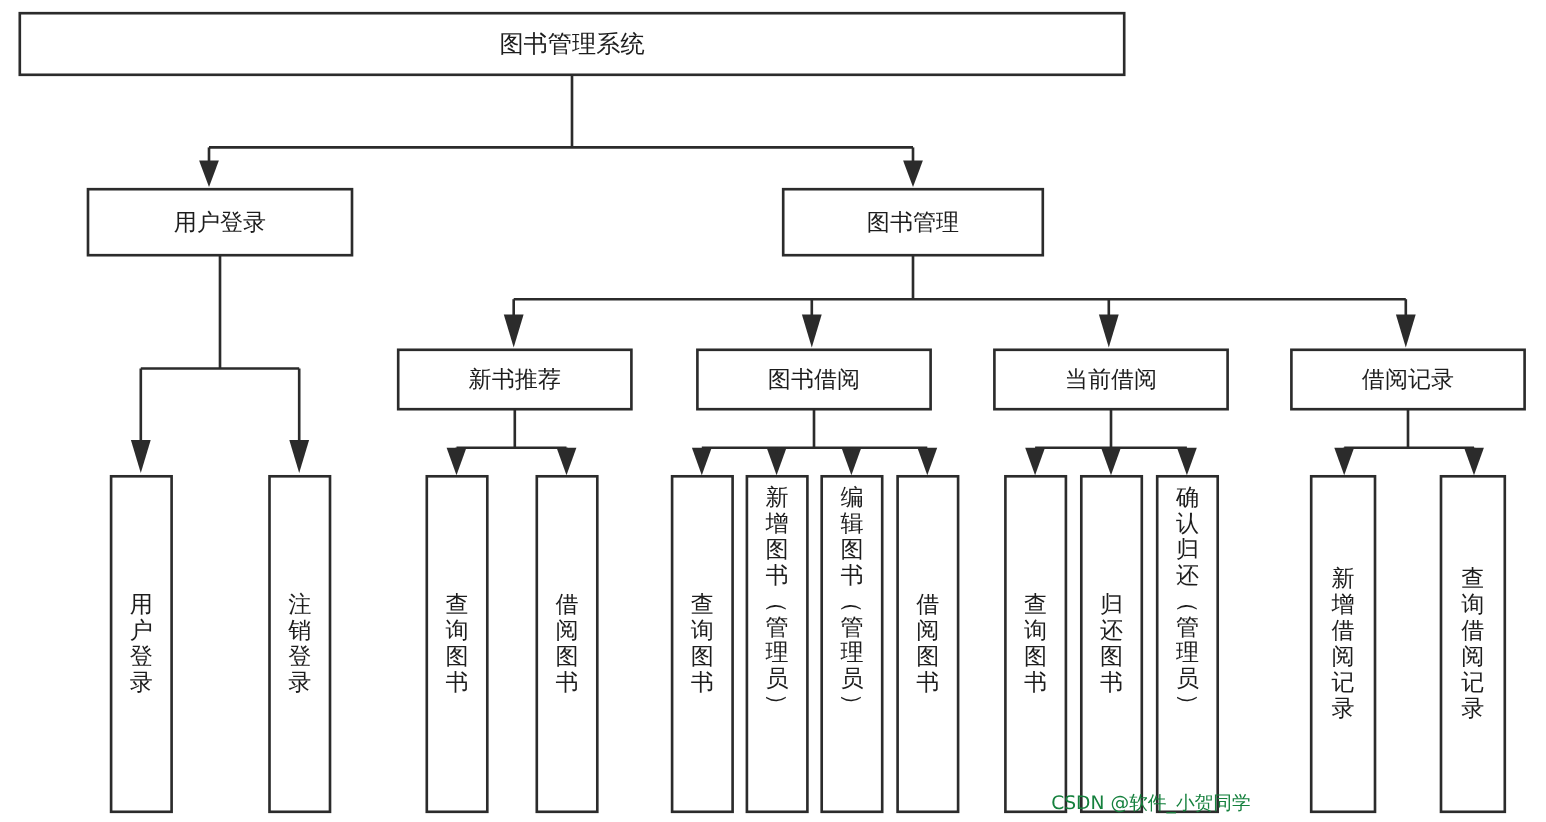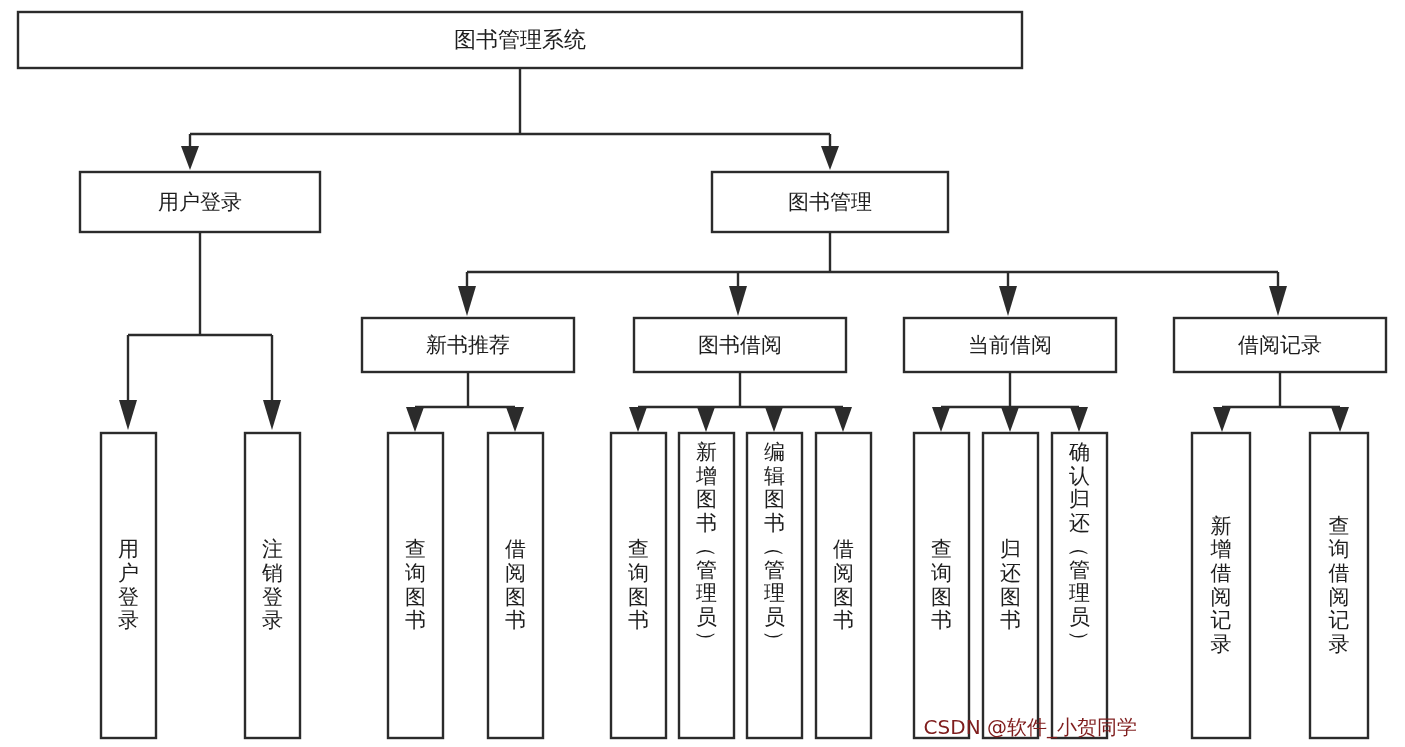--- a/index.html
+++ b/index.html
@@ -71,23 +71,23 @@
     display: block;
     height: 1.12em;
   }
   .vertical-label span.rot {
     transform: rotate(90deg);
   }
   .watermark {
     position: absolute;
     right: 8px;
     bottom: 6px;
-    color: #7f1d1d;
+    color: #15803d;
     font-family: "DejaVu Sans", "Liberation Sans", sans-serif;
-    font-size: 20px;
+    font-size: 17px;
     white-space: nowrap;
     pointer-events: none;
   }
 </style>
 </head>
 <body>
 
 <div id="diagram-root">
 
   <svg class="diagram-canvas" viewBox="0 0 1405 747">

